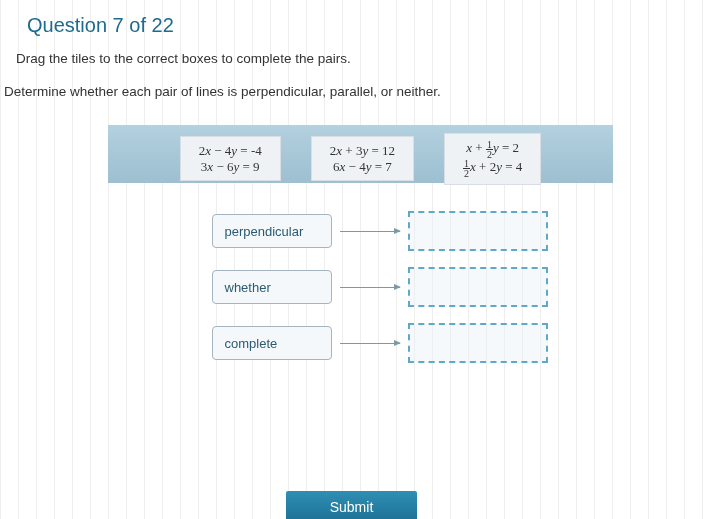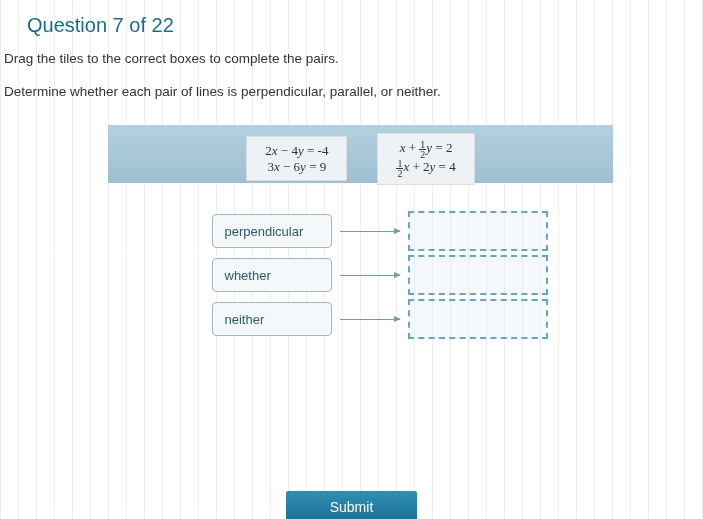--- a/index.html
+++ b/index.html
@@ -14,21 +14,21 @@
   }
   .header-title {
     color: #1d6b8e;
     font-size: 20px;
     font-weight: 500;
     padding: 14px 0 10px 27px;
   }
   .instruction1 {
     color: #333;
     font-size: 13.5px;
-    padding: 4px 0 0 4px;
+    padding: 4px 0 0 16px;
   }
   .instruction2 {
     color: #333;
     font-size: 13.5px;
     padding: 18px 12px 0 4px;
   }
   .tiles-bar {
     margin: 26px 90px 0 108px;
     background: linear-gradient(180deg, #b3d1df 0%, #9dbfd0 100%);
     height: 58px;
@@ -49,21 +49,21 @@
     text-align: center;
     white-space: nowrap;
     cursor: move;
     margin-top: 9px;
   }
   .tile div { white-space: nowrap; }
   .matching-area {
     margin-top: 28px;
     display: flex;
     flex-direction: column;
-    gap: 4px;
+    gap: 16px;
     align-items: center;
     padding-left: 56px;
   }
   .match-row {
     display: flex;
     align-items: center;
     gap: 8px;
   }
   .cat-box {
     width: 120px;
@@ -128,38 +128,42 @@
 
 <div class="instruction1">Drag the tiles to the correct boxes to complete the pairs.</div>
 <div class="instruction2">Determine whether each pair of lines is perpendicular, parallel, or neither.</div>
 
 <div class="tiles-bar">
   <div class="tile">
     <div>2<span class="it">x</span> − 4<span class="it">y</span> = -4</div>
     <div>3<span class="it">x</span> − 6<span class="it">y</span> = 9</div>
   </div>
   <div class="tile">
+    <div>2<span class="it">x</span> + 3<span class="it">y</span> = 12</div>
+    <div>6<span class="it">x</span> − 4<span class="it">y</span> = 7</div>
+  </div>
+  <div class="tile">
     <div><span class="it">x</span> + <span class="frac"><span class="n">1</span><span class="d">2</span></span><span class="it">y</span> = 2</div>
     <div><span class="frac"><span class="n">1</span><span class="d">2</span></span><span class="it">x</span> + 2<span class="it">y</span> = 4</div>
   </div>
 </div>
 
 <div class="matching-area">
   <div class="match-row">
     <div class="cat-box">perpendicular</div>
     <div class="arrow-line"></div>
     <div class="drop-zone"></div>
   </div>
   <div class="match-row">
     <div class="cat-box">whether</div>
     <div class="arrow-line"></div>
     <div class="drop-zone"></div>
   </div>
   <div class="match-row">
-    <div class="cat-box">neither</div>
+    <div class="cat-box">complete</div>
     <div class="arrow-line"></div>
     <div class="drop-zone"></div>
   </div>
 </div>
 
 <div class="submit-wrap">
   <button class="submit-btn">Submit</button>
 </div>
 
 </body></html>

